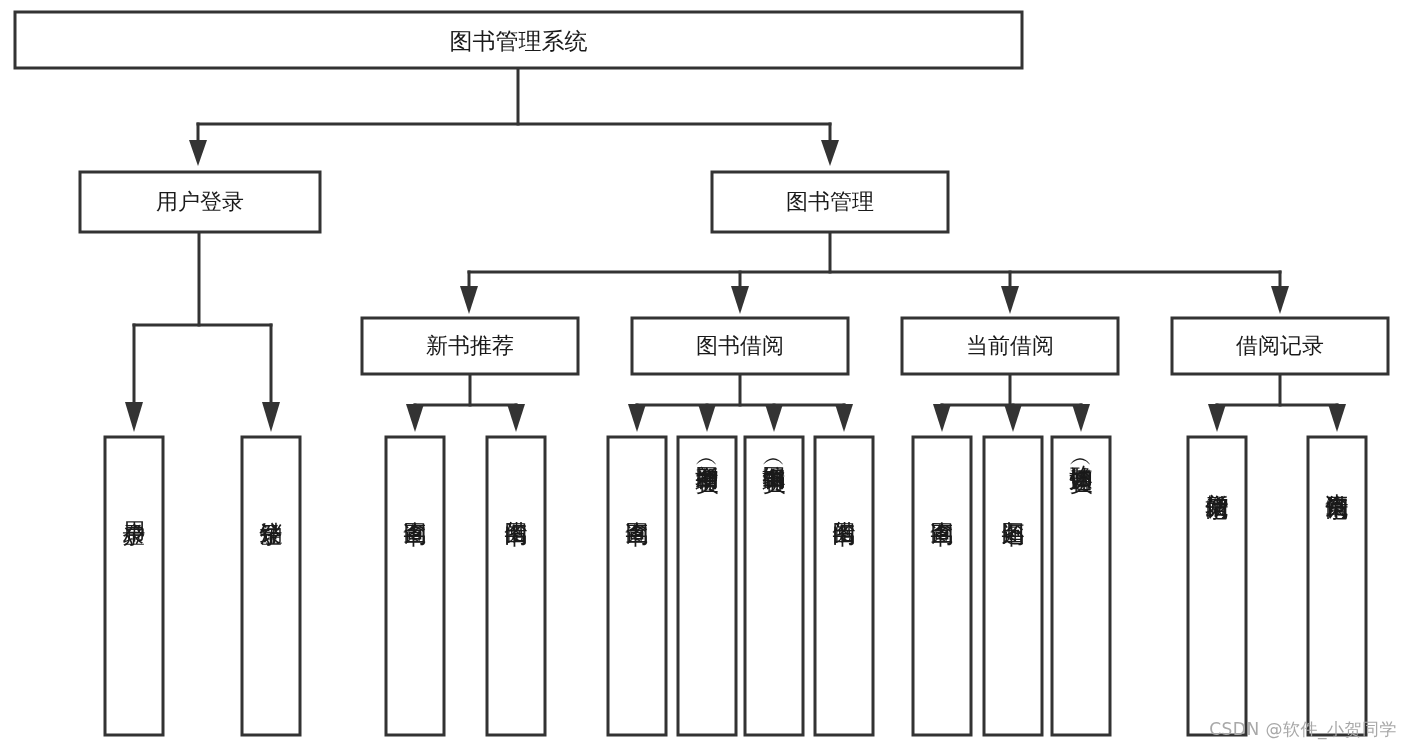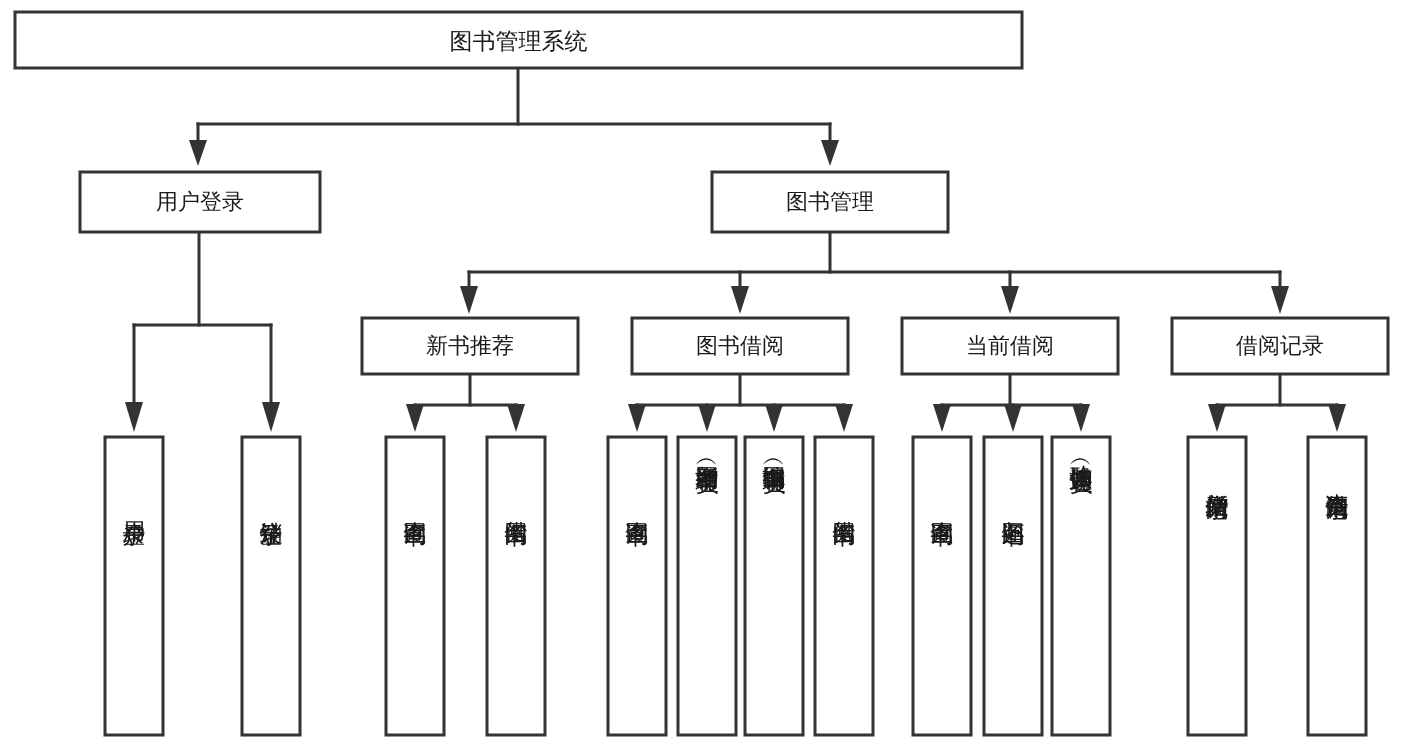--- a/index.html
+++ b/index.html
@@ -251,14 +251,15 @@
   <div class="vlabel-wrap" style="left:1052px; top:437px; width:58px; height:298px;">
     <span class="vlabel" style="margin-top:10px;">确认归还（管理员）</span>
   </div>
   <div class="vlabel-wrap" style="left:1188px; top:437px; width:58px; height:298px;">
     <span class="vlabel" style="margin-top:38px;">新增借阅记录</span>
   </div>
   <div class="vlabel-wrap" style="left:1308px; top:437px; width:58px; height:298px;">
     <span class="vlabel" style="margin-top:38px;">查询借阅记录</span>
   </div>
 
+  <div id="watermark">CSDN @软件_小贺同学</div>
 
 </div>
 
 </body></html>

